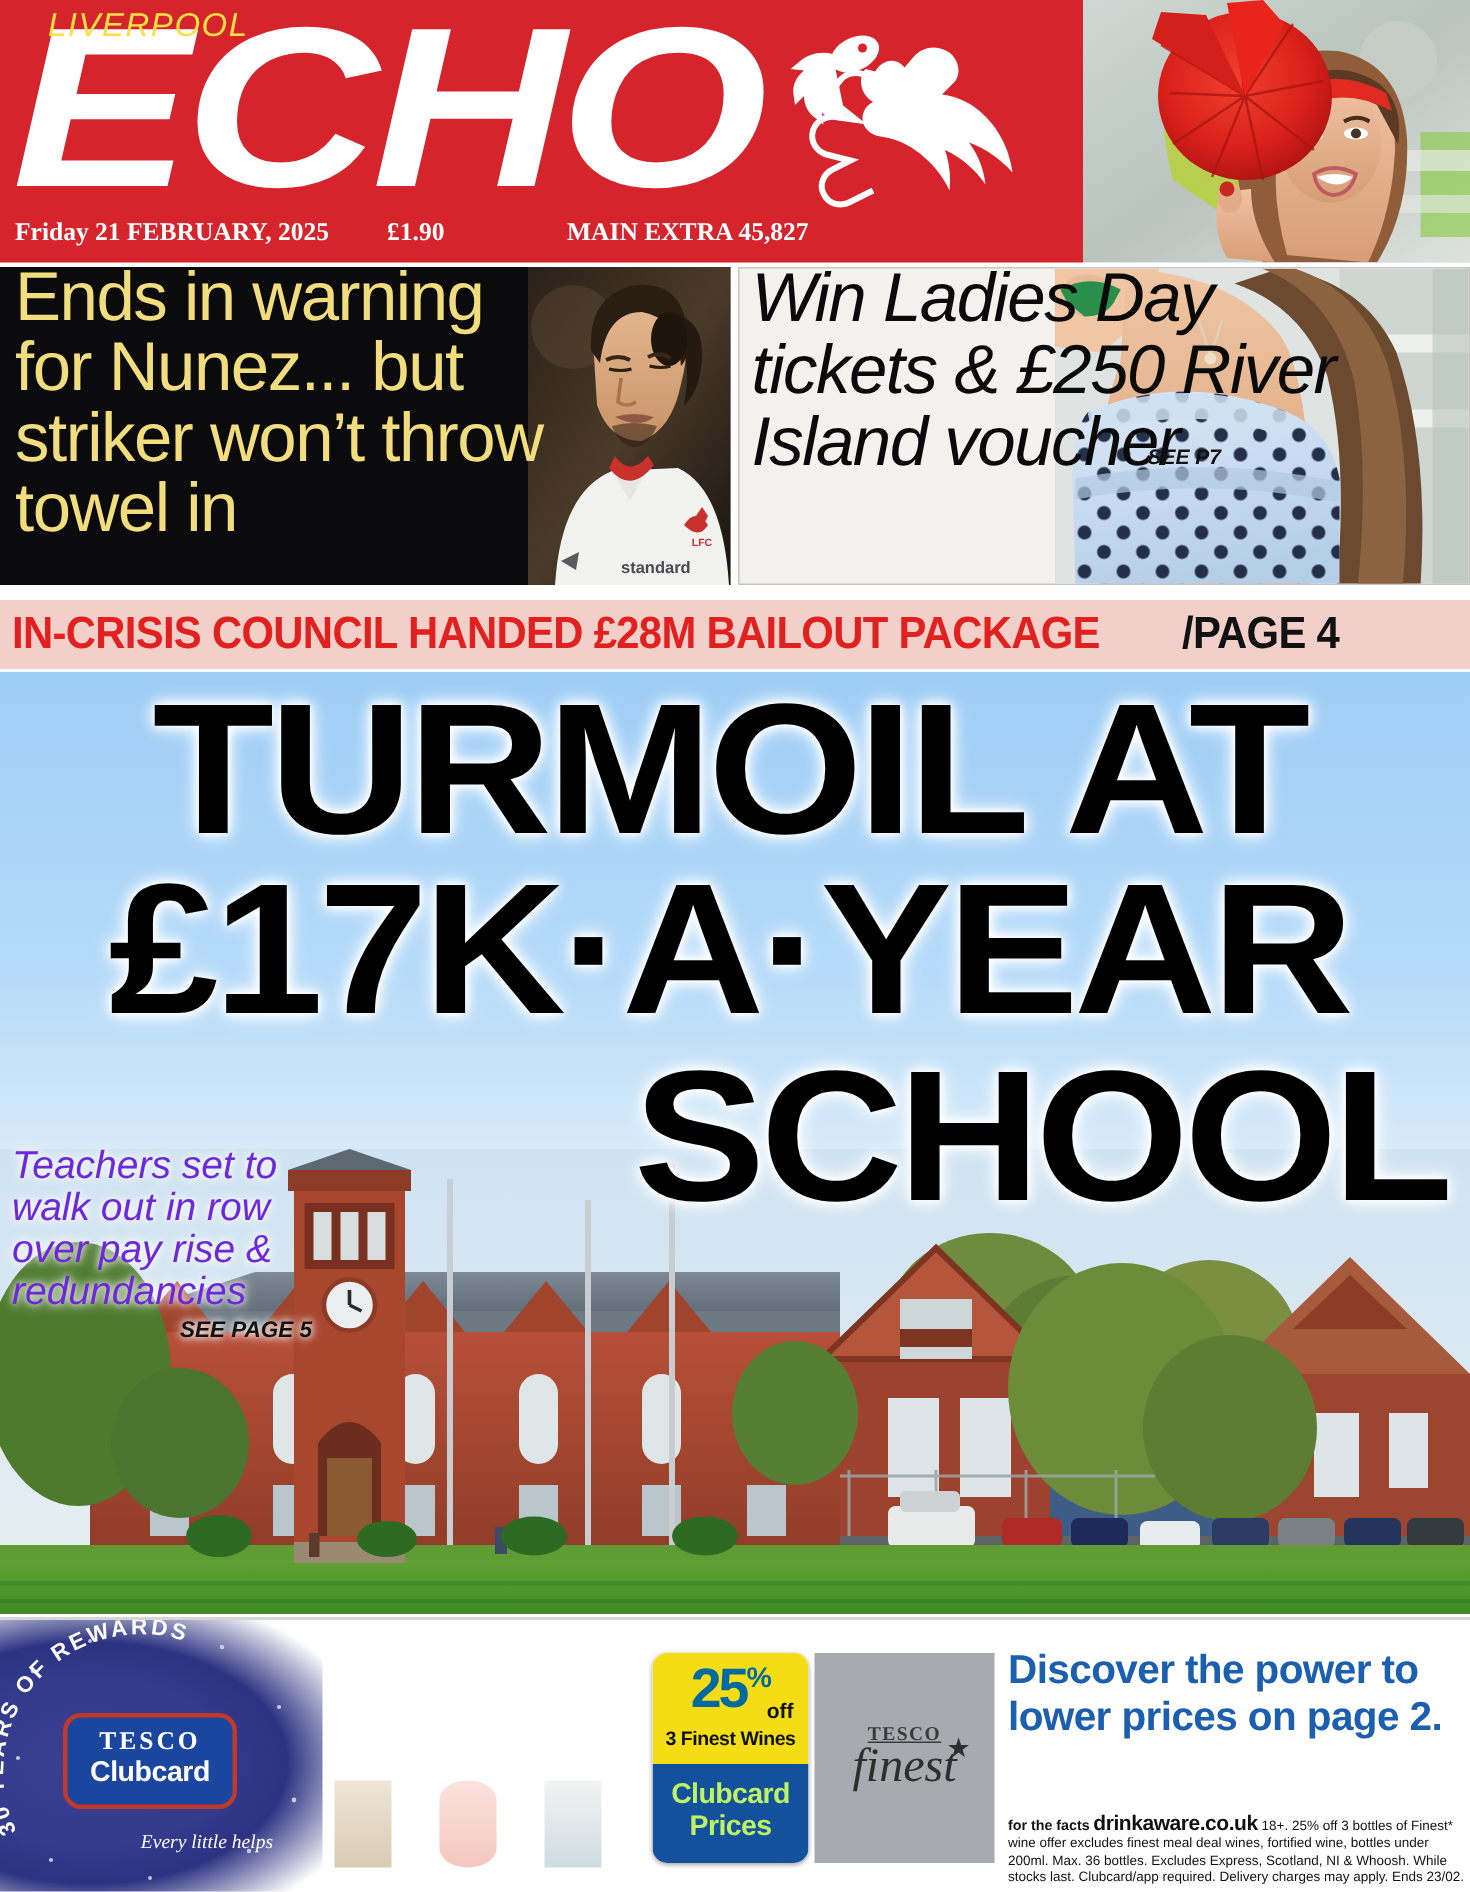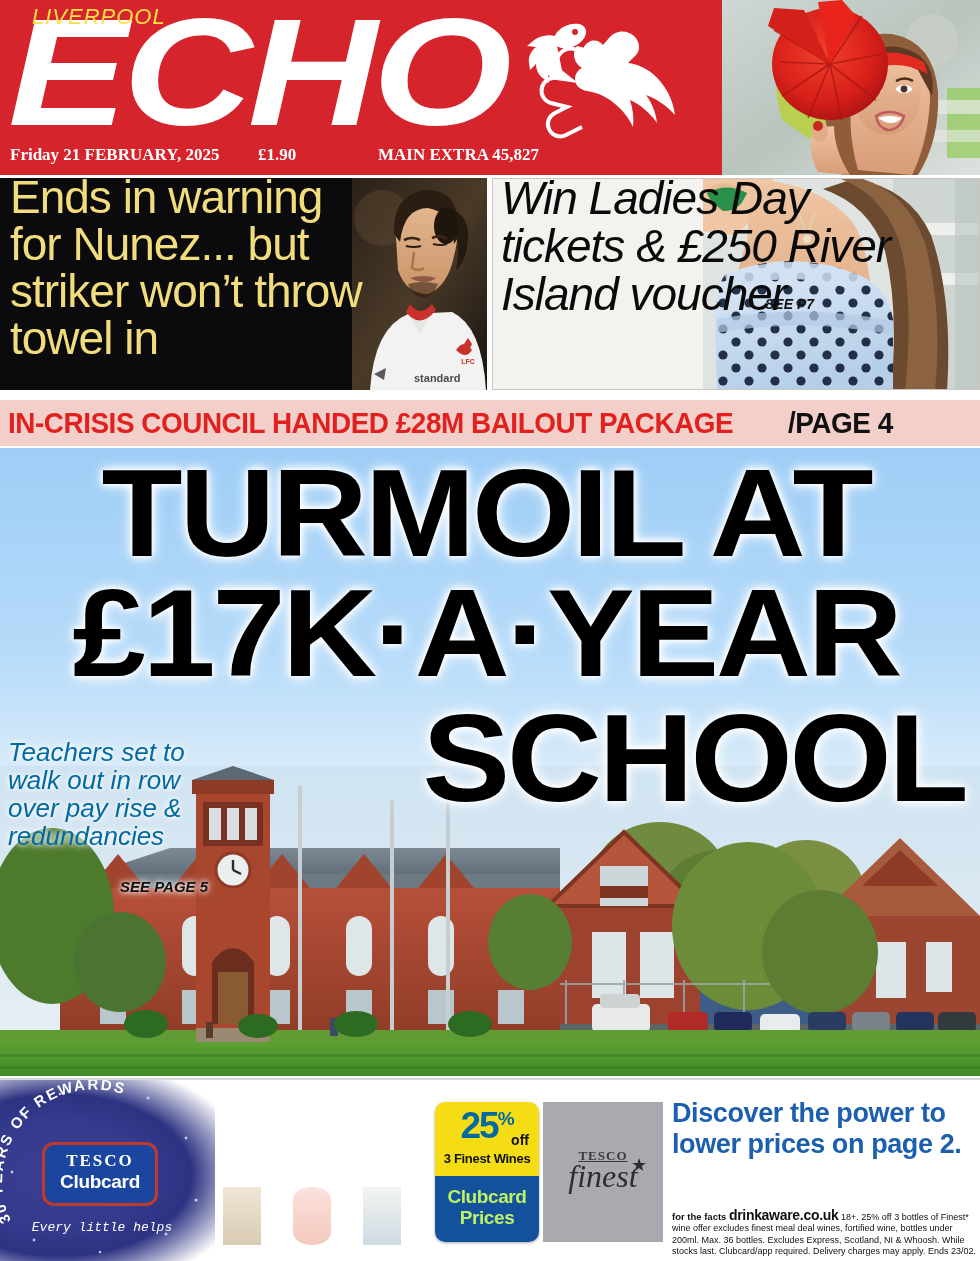--- a/index.html
+++ b/index.html
@@ -52,39 +52,39 @@
 
   .headline{position:absolute;left:0;top:0;width:980px;z-index:5;
      font-weight:700;color:#000;letter-spacing:-3px;
      text-shadow:0 0 9px #fff,0 0 14px #fff,0 0 5px #fff;}
   .hl{position:absolute;width:972px;font-size:124px;line-height:110px;white-space:nowrap;}
   .hl1{left:0;top:10px;text-align:center;transform:scaleX(1.07);transform-origin:center top;}
   .hl2{left:0;top:130px;text-align:center;transform:scaleX(1.06);transform-origin:center top;}
   .hl3{left:0;top:255px;text-align:right;transform:scaleX(1.06);transform-origin:right top;padding-right:6px;
        width:966px;}
 
-  .subhead{position:absolute;left:8px;top:290px;width:206px;z-index:6;
-     font-style:italic;font-weight:400;font-size:26px;line-height:28px;color:#0369a1;
+  .subhead{position:absolute;left:8px;top:314px;width:206px;z-index:6;
+     font-style:italic;font-weight:400;font-size:26px;line-height:28px;color:#6d28d9;
      text-shadow:0 0 5px #fff,0 0 9px #fff;}
   .subhead-see{position:absolute;left:120px;top:430px;z-index:6;font-style:italic;font-weight:700;
      font-size:15px;color:#111;text-shadow:0 0 5px #fff,0 0 8px #fff;}
 
   
   .ad{position:absolute;left:0;top:1078px;width:980px;height:183px;background:#fff;overflow:hidden;
       border-top:2px solid #d7d7d7;}
   .ad-clubcard{position:absolute;left:0;top:0;width:215px;height:183px;overflow:hidden;
       background:radial-gradient(ellipse at 28% 52%, #3b3f92 0%, #343a8c 42%, #2d3382 60%, #ffffff 88%);}
   .cc-logo{position:absolute;left:42px;top:62px;width:110px;height:58px;background:#1b46a0;
       border:3px solid #c0392b;border-radius:12px;}
   .cc-tesco{position:absolute;left:0;top:6px;width:110px;text-align:center;color:#fff;
       font-family:"Liberation Serif",serif;font-weight:700;font-size:17px;letter-spacing:2px;}
   .cc-club{position:absolute;left:0;top:26px;width:110px;text-align:center;color:#fff;
       font-weight:700;font-size:19px;letter-spacing:-0.3px;}
-  .cc-every{position:absolute;left:22px;top:140px;width:160px;text-align:center;color:#fff;
-      font-style:italic;font-size:13px;font-family:Liberation Mono, monospace;}
+  .cc-every{position:absolute;left:22px;top:140px;width:160px;text-align:right;color:#fff;
+      font-style:italic;font-size:13px;font-family:Liberation Serif, serif;}
   .cc-ring{position:absolute;left:0;top:0;width:215px;height:183px;}
   .cc-ring text{fill:#fff;font-family:"Liberation Sans",sans-serif;font-weight:700;font-size:15px;letter-spacing:2px;}
 
   .bottles{position:absolute;left:212px;top:0;width:210px;height:183px;}
   .bottle{position:absolute;bottom:2px;width:44px;}
   .b-label{position:absolute;left:3px;bottom:16px;width:38px;height:58px;}
 
   .offer{position:absolute;left:435px;top:22px;width:104px;height:140px;border-radius:10px;overflow:hidden;
       box-shadow:0 1px 3px rgba(0,0,0,.35);}
   .offer-top{position:absolute;left:0;top:0;width:104px;height:74px;background:#f4dd14;}

